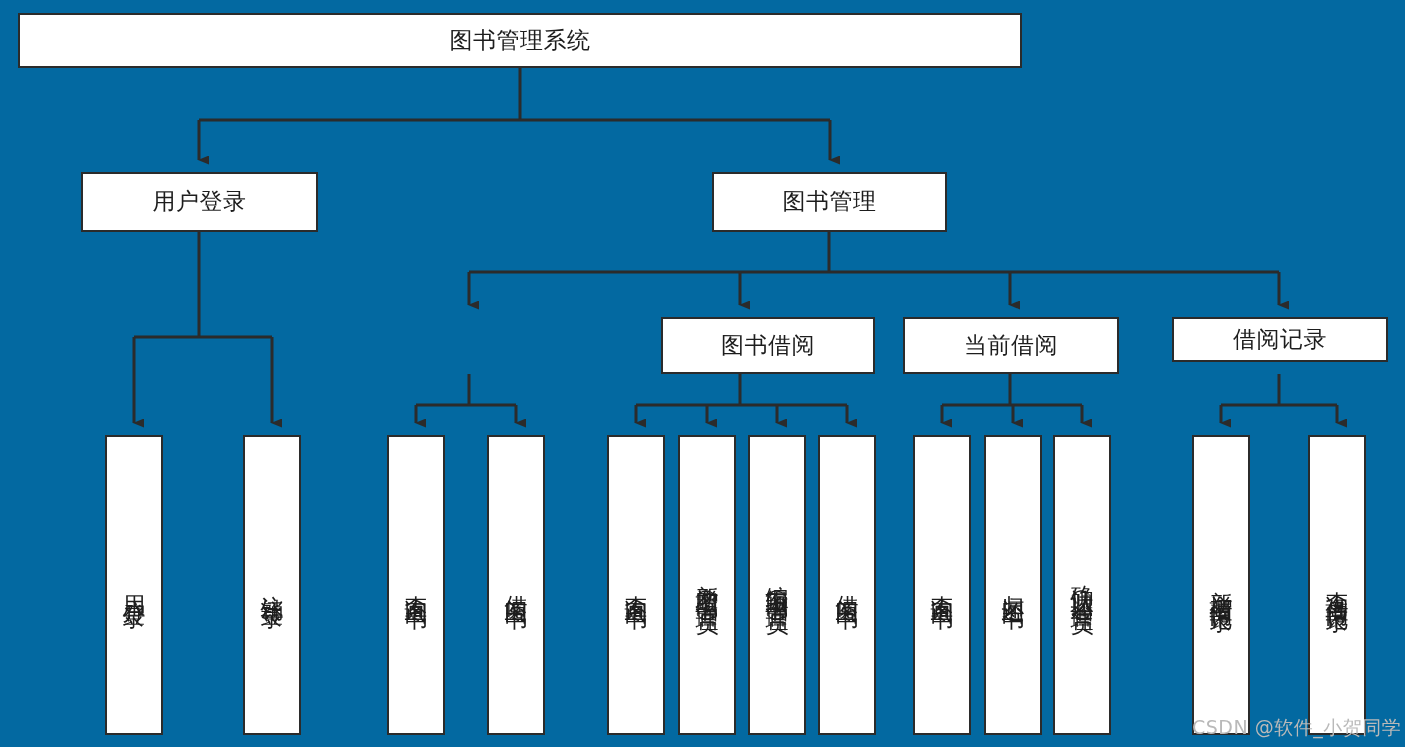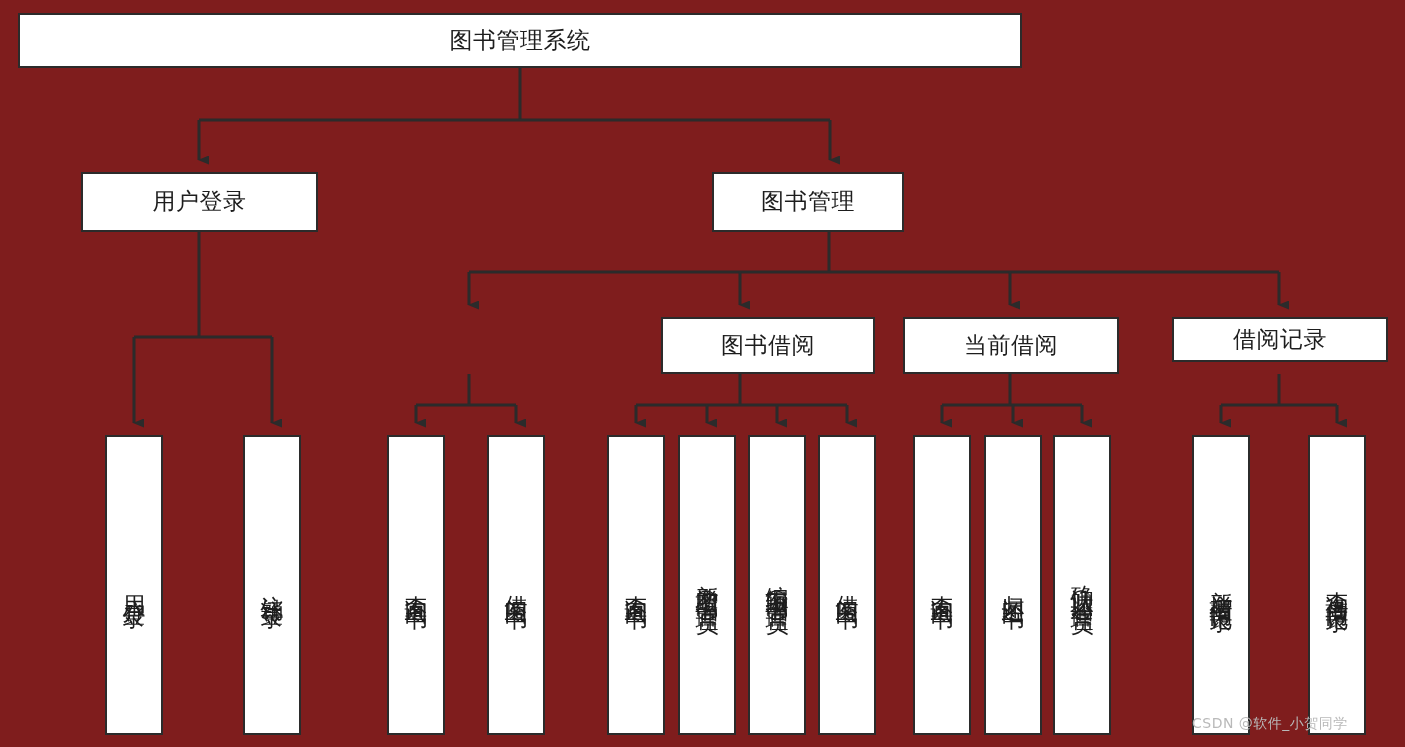--- a/index.html
+++ b/index.html
@@ -7,21 +7,21 @@
     padding: 0;
     background: #ffffff;
   }
   body {
     font-family: "DejaVu Sans", "Liberation Sans", sans-serif;
   }
   #canvas {
     position: relative;
     width: 1405px;
     height: 747px;
-    background: #7f1d1d;
+    background: #0369a1;
     overflow: hidden;
   }
   svg.layer {
     position: absolute;
     top: 0;
     left: 0;
     width: 1405px;
     height: 747px;
   }
   .node-box {
@@ -44,21 +44,21 @@
     font-size: 23px;
     color: #1d1d1d;
     writing-mode: vertical-rl;
     text-orientation: upright;
     letter-spacing: 4px;
     line-height: 1.0;
     white-space: nowrap;
   }
   .watermark {
     position: absolute;
-    font-size: 14px;
+    font-size: 19px;
     color: #b9b9b9;
     white-space: nowrap;
     letter-spacing: 0.5px;
   }
 </style>
 </head>
 <body>
 
 <div id="canvas">
 
@@ -112,21 +112,21 @@
     </g>
   </svg>
 
   <div class="node-box" style="left:18px; top:13px; width:1004px; height:55px;">
     <span class="node-label-h">图书管理系统</span>
   </div>
 
   <div class="node-box" style="left:81px; top:172px; width:237px; height:60px;">
     <span class="node-label-h">用户登录</span>
   </div>
-  <div class="node-box" style="left:712px; top:172px; width:192px; height:60px;">
+  <div class="node-box" style="left:712px; top:172px; width:235px; height:60px;">
     <span class="node-label-h">图书管理</span>
   </div>
 
   <div class="node-box" style="left:633px; top:317px; width:214px; height:57px;margin-left:28px;">
     <span class="node-label-h">图书借阅</span>
   </div>
   <div class="node-box" style="left:903px; top:317px; width:216px; height:57px;">
     <span class="node-label-h">当前借阅</span>
   </div>
   <div class="node-box" style="left:1172px; top:317px; width:216px; height:45px;">

